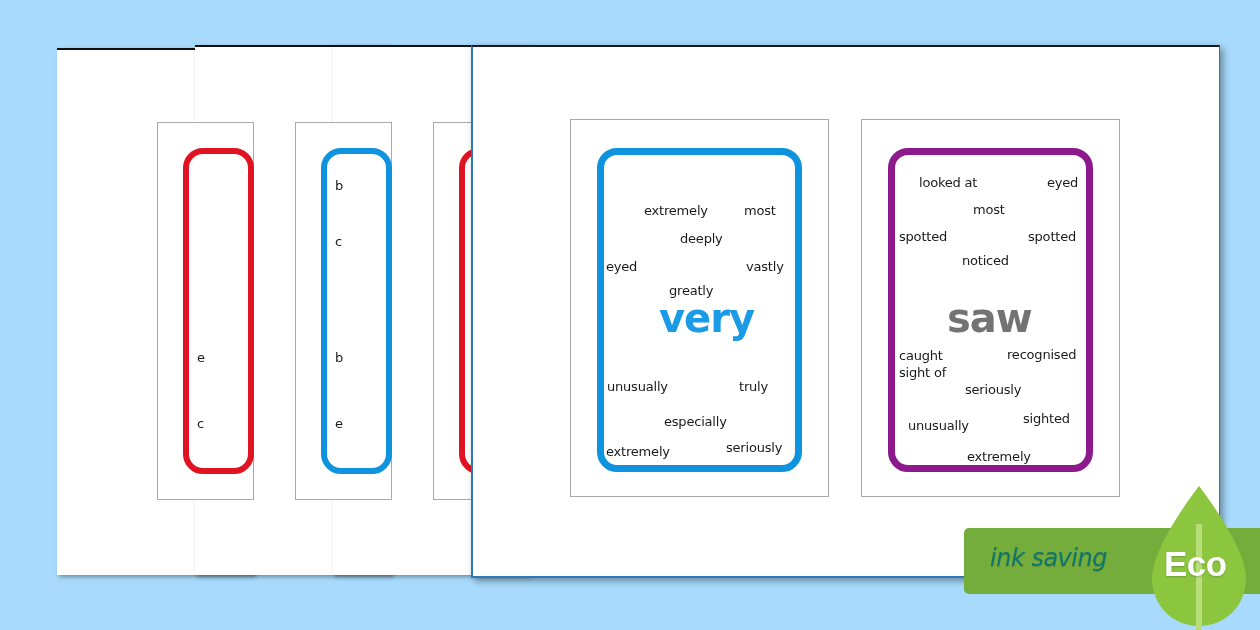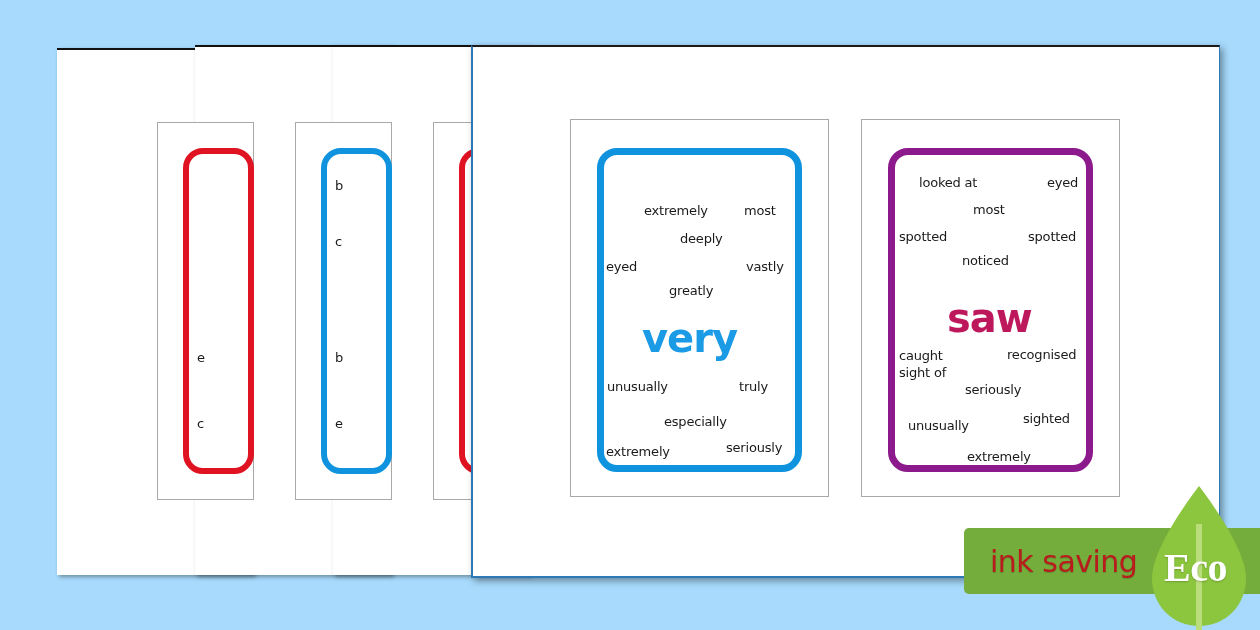--- a/index.html
+++ b/index.html
@@ -62,49 +62,50 @@
   }
   .word.two-line{white-space:normal;line-height:17px;width:60px;}
   .headword{
     position:absolute;
     font-size:40px;
     font-weight:bold;
     letter-spacing:-1px;
     white-space:nowrap;
   }
   .headword.blue{color:#1b9ae5;}
-  .headword.purple{color:#be185d;}
+  .headword.purple{color:#737373;}
 
   
   #eco-badge{
     position:absolute;
     left:964px;top:528px;
     width:296px;height:66px;
   }
   #eco-bar{
     position:absolute;left:0;top:0;
     width:296px;height:66px;
     background:#74ad3c;
     border-radius:5px 0 0 5px;
   }
   #eco-label{
     position:absolute;left:26px;top:16px;
     font-family:"DejaVu Sans", sans-serif;
-    font-size:30px;color:#b91c1c;
+    font-size:24px;color:#0f766e;
     text-shadow:0 1px 1px rgba(0,0,0,.18);
     letter-spacing:-0.5px;
+    font-style:italic;
   }
   #eco-leaf{
     position:absolute;left:182px;top:-44px;
     width:106px;height:148px;
   }
   #eco-word{
     position:absolute;left:200px;top:16px;
-    font-family:Liberation Serif, serif;
-    font-size:40px;font-weight:bold;color:#ffffff;
+    font-family:Liberation Sans, sans-serif;
+    font-size:35px;font-weight:bold;color:#ffffff;
     text-shadow:0 1px 2px rgba(0,0,0,.22);
     letter-spacing:-0.5px;
   }
 </style>
 </head>
 <body>
 
 <div id="stage">
 
   <div class="sheet back" style="left:57px;top:48px;width:197px;height:527px;"></div>
@@ -133,21 +134,21 @@
     <span class="word" style="left:8px;top:80px;">t</span>
     <span class="word" style="left:8px;top:196px;">c</span>
     <span class="word" style="left:8px;top:262px;">t</span>
   </div>
 
   <div class="sheet front" style="left:471px;top:45px;width:749px;height:533px;"></div>
 
   <div class="guide" style="left:570px;top:119px;width:259px;height:378px;"></div>
 
   <div class="card blue" style="left:597px;top:148px;width:205px;height:324px;border-width:7px;">
-    <span class="headword blue" style="left:38px;top:140px;margin-top:20px;">very</span>
+    <span class="headword blue" style="left:55px;top:140px;">very</span>
 
     <span class="word" style="left:40px;top:48px;">extremely</span>
     <span class="word" style="left:140px;top:48px;">most</span>
     <span class="word" style="left:76px;top:76px;">deeply</span>
     <span class="word" style="left:2px;top:104px;">eyed</span>
     <span class="word" style="left:142px;top:104px;">vastly</span>
     <span class="word" style="left:65px;top:128px;">greatly</span>
     <span class="word" style="left:3px;top:224px;">unusually</span>
     <span class="word" style="left:135px;top:224px;">truly</span>
     <span class="word" style="left:60px;top:259px;">especially</span>

